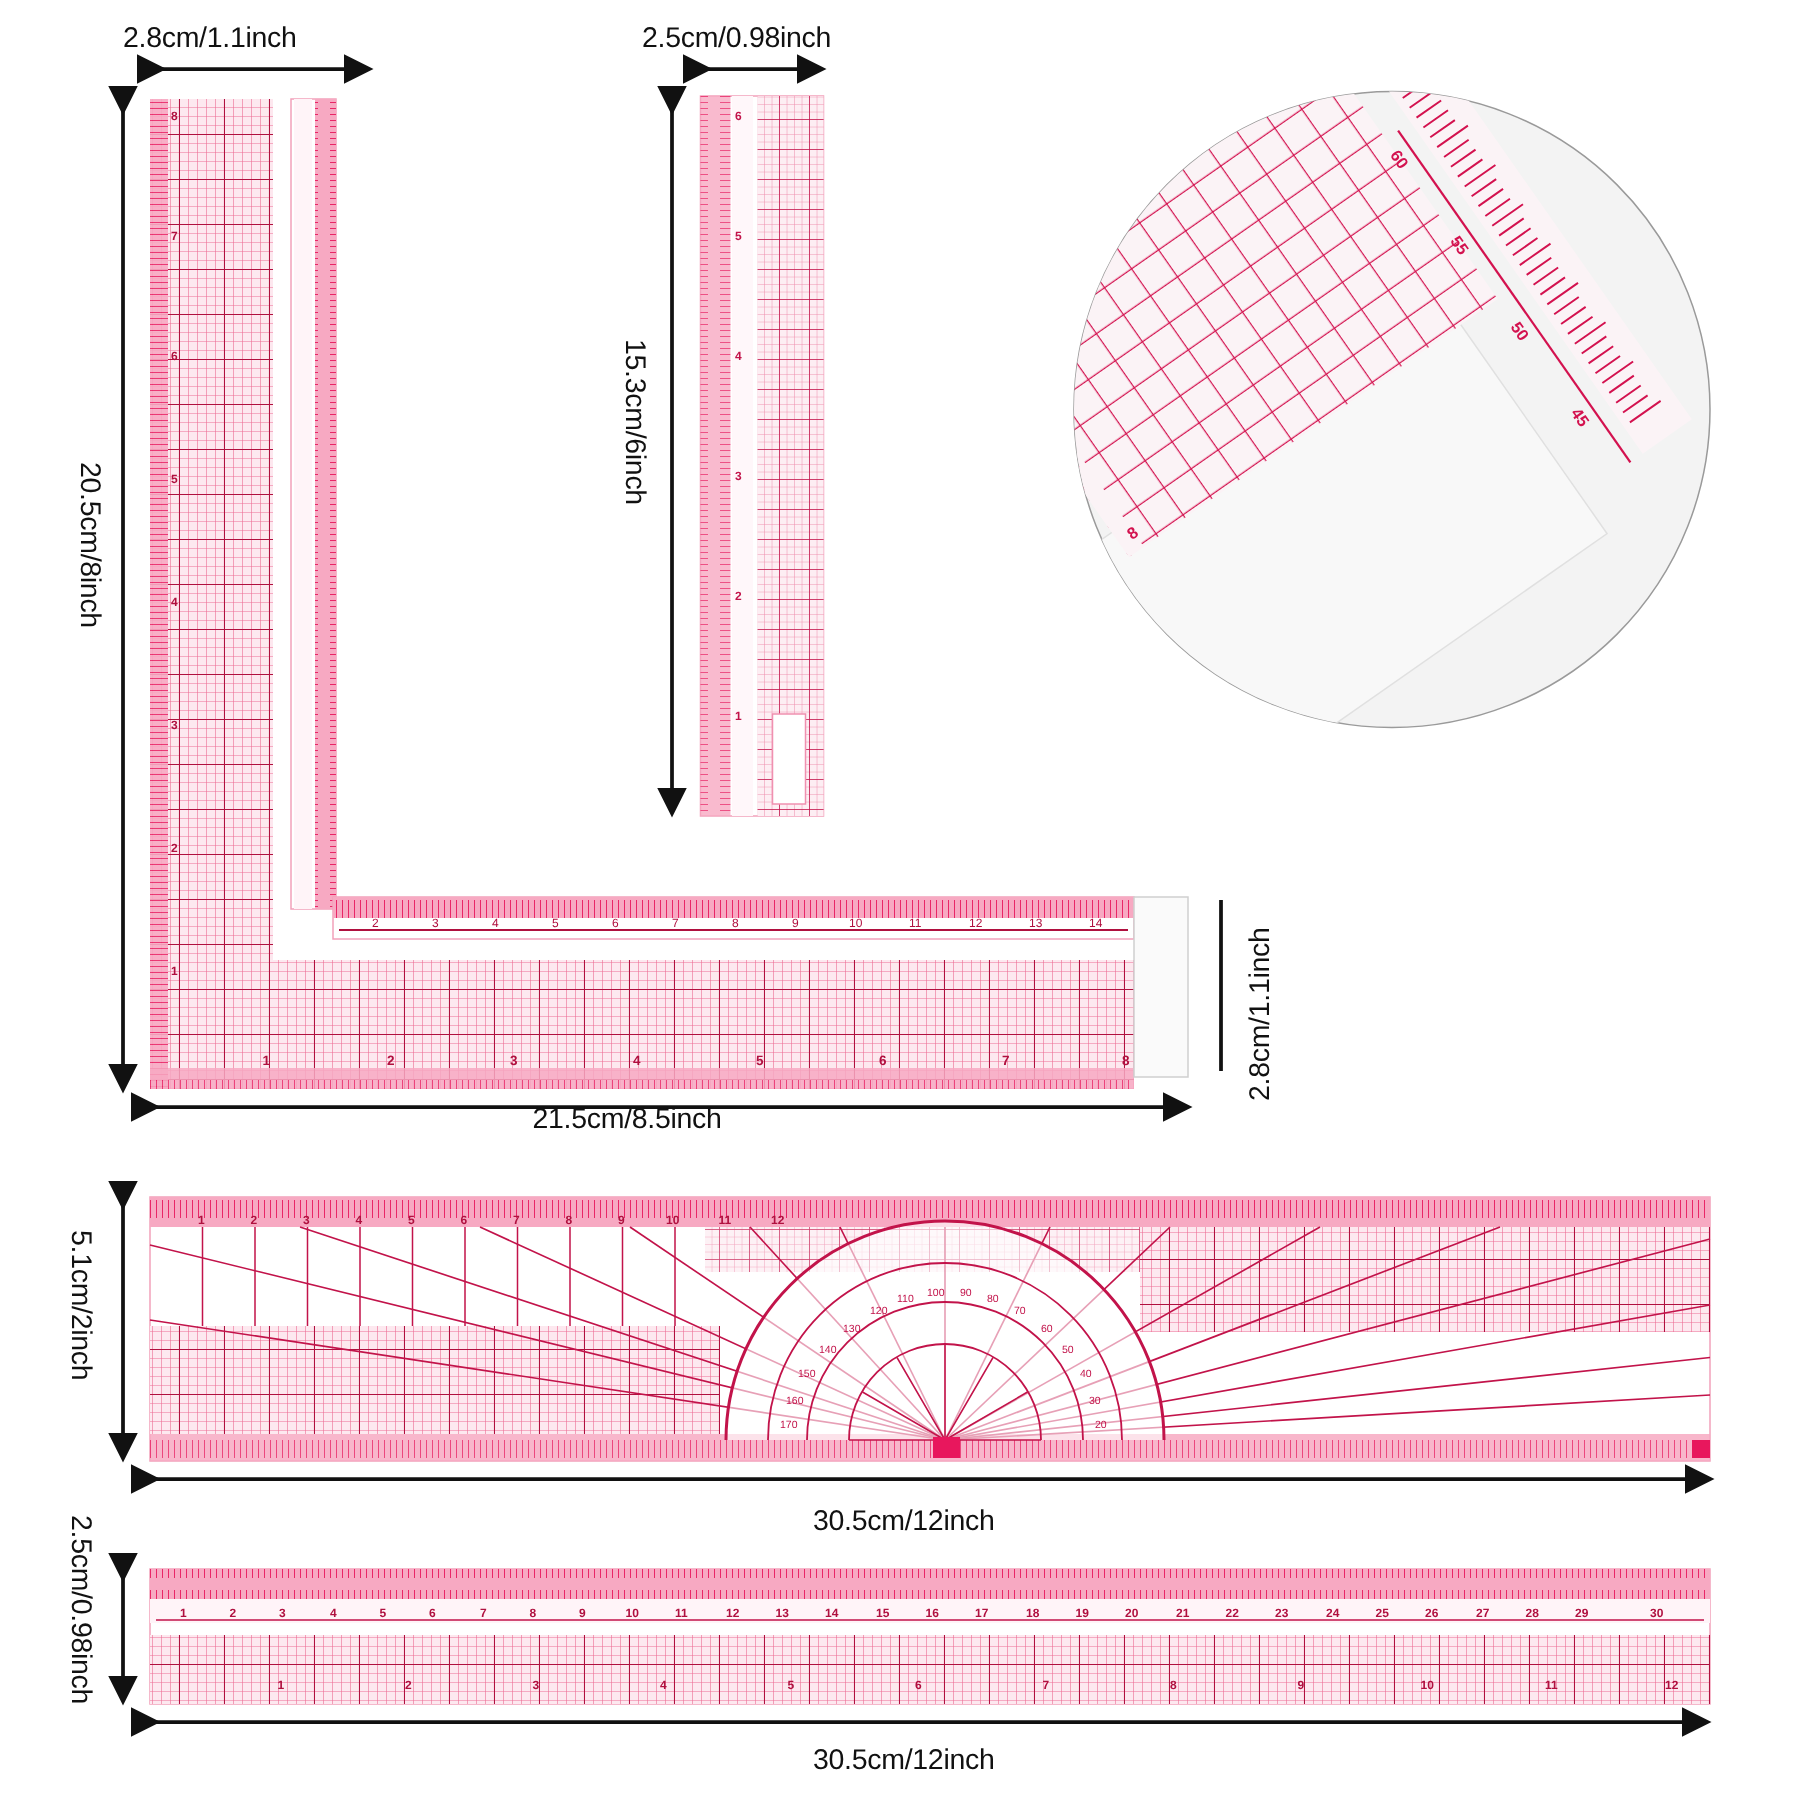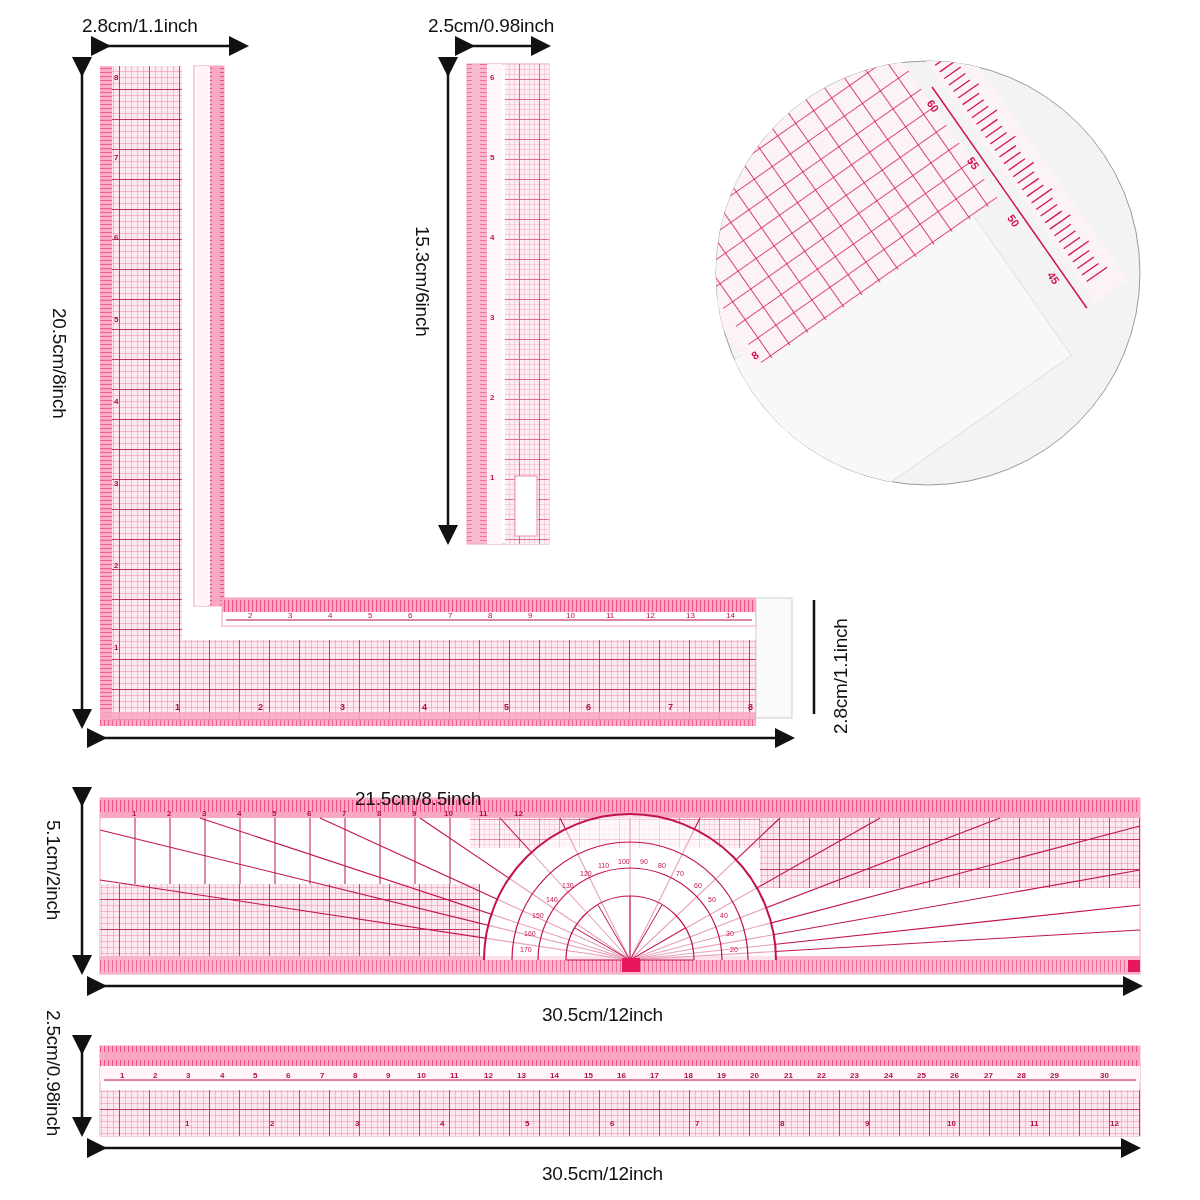--- a/index.html
+++ b/index.html
@@ -292,18 +292,18 @@
     <line x1="102" y1="1148" x2="1136" y2="1148" marker-end="url(#arrHead)" marker-start="url(#arrHead)"></line>
   </g>
 </svg>
 
 
 <div class="lbl" style="left:82px;top:15px;">2.8cm/1.1inch</div>
 <div class="lbl" style="left:428px;top:15px;">2.5cm/0.98inch</div>
 <div class="vlbl rot-cw" style="left:70px;top:308px;">20.5cm/8inch</div>
 <div class="vlbl rot-cw" style="left:433px;top:226px;">15.3cm/6inch</div>
 <div class="vlbl rot-ccw" style="left:830px;top:734px;">2.8cm/1.1inch</div>
-<div class="lbl" style="left:355px;top:788px;">21.5cm/8.5inch</div>
+<div class="lbl" style="left:355px;top:736px;">21.5cm/8.5inch</div>
 <div class="vlbl rot-cw" style="left:64px;top:820px;">5.1cm/2inch</div>
 <div class="lbl" style="left:542px;top:1004px;">30.5cm/12inch</div>
 <div class="vlbl rot-cw" style="left:64px;top:1010px;">2.5cm/0.98inch</div>
 <div class="lbl" style="left:542px;top:1163px;">30.5cm/12inch</div>
 </div>
 
 </body></html>

